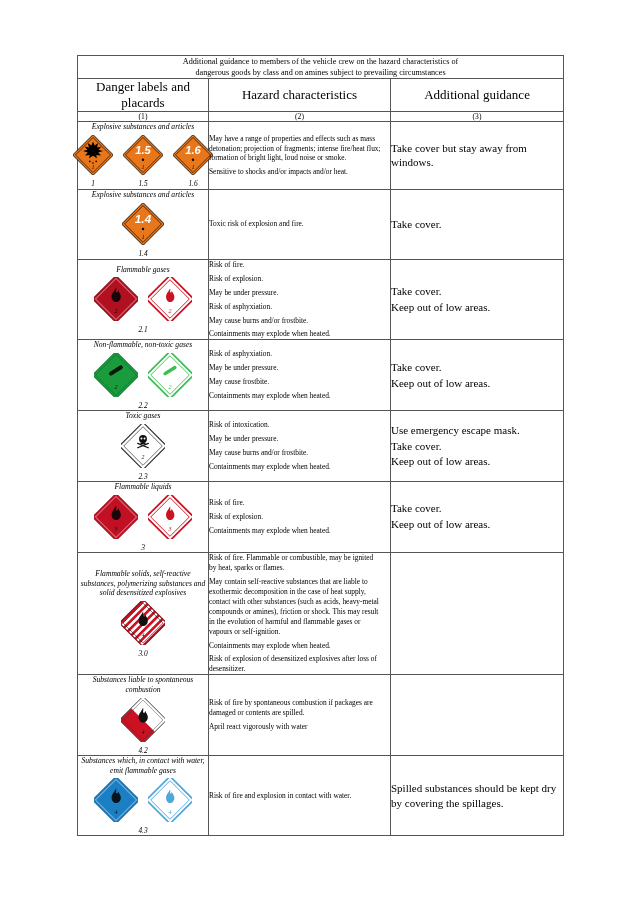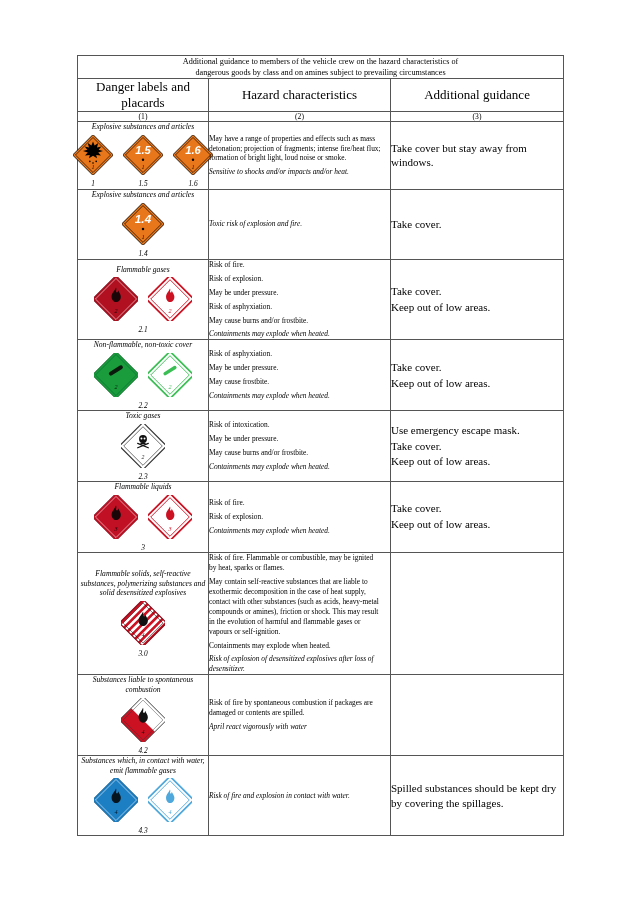--- a/index.html
+++ b/index.html
@@ -93,21 +93,21 @@
 
   .text-cell {
     font-size: 7.4px;
     line-height: 1.35;
     padding: 5px 5px 5px 6px;
     vertical-align: middle;
   }
   .text-cell p {
     margin: 0 8px 4px 0;
   }
-  .text-cell p:last-child { margin-bottom: 0; font-style: italic; }
+  .text-cell p:last-child { margin-bottom: 0; }
 
   .guide-cell {
     font-size: 11px;
     line-height: 1.35;
     padding: 5px 6px;
     vertical-align: middle;
   }
   .guide-cell p { margin: 0 0 1px 0; }
   .guide-cell p:last-child { margin-bottom: 0; }
 
@@ -254,21 +254,21 @@
           <p>Containments may explode when heated.</p>
         </td>
         <td class="guide-cell">
           <p>Take cover.</p>
           <p>Keep out of low areas.</p>
         </td>
       </tr>
 
       <tr>
         <td class="label-cell">
-          <div class="label-title">Non-flammable, non-toxic cover</div>
+          <div class="label-title">Non-flammable, non-toxic gases</div>
           <div class="placard-row">
             <svg class="placard" width="44" height="44" viewBox="0 0 100 100">
               <g transform="translate(50,50) rotate(45) translate(-50,-50)">
                 <rect x="12" y="12" width="76" height="76" fill="#1A9B3C" stroke="#0c6b26" stroke-width="2"></rect>
                 <rect x="17" y="17" width="66" height="66" fill="none" stroke="#063" stroke-width="1.2"></rect>
               </g>
               <g transform="rotate(-32 50 40)">
                 <rect x="32" y="35" width="36" height="9" rx="4.5" fill="#0a1a0c"></rect>
               </g>
               <text x="50" y="82" font-size="14" text-anchor="middle" fill="#0a1a0c" font-family="Liberation Serif, serif">2</text>

